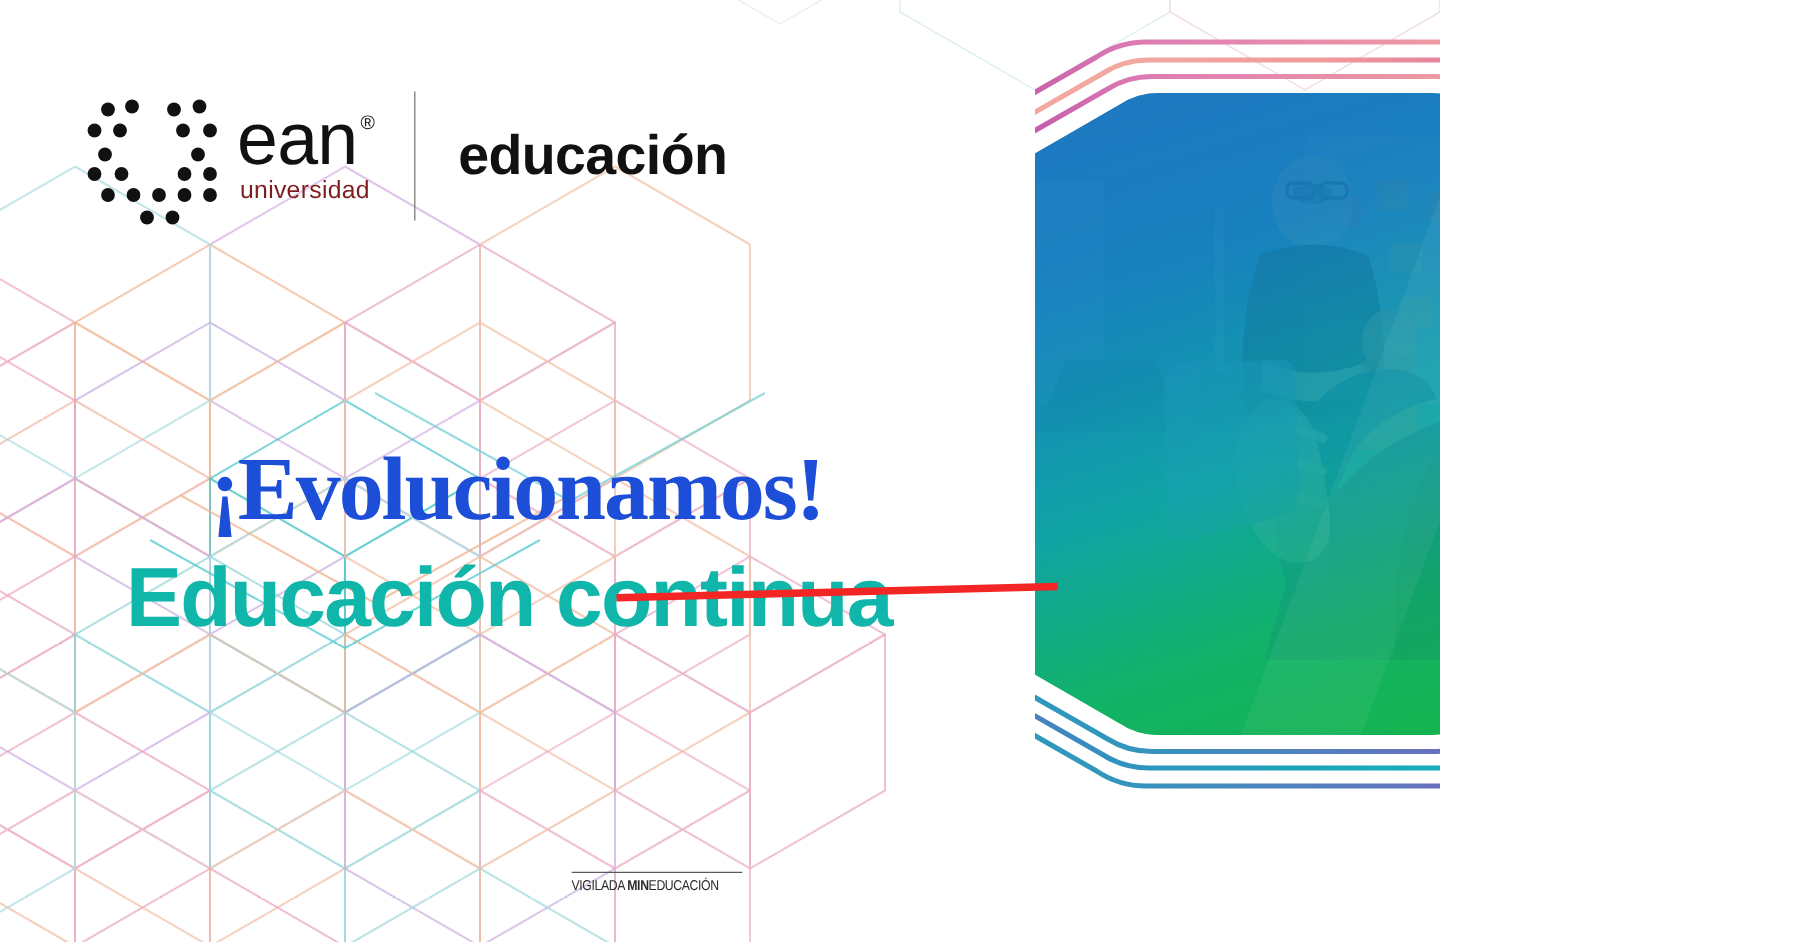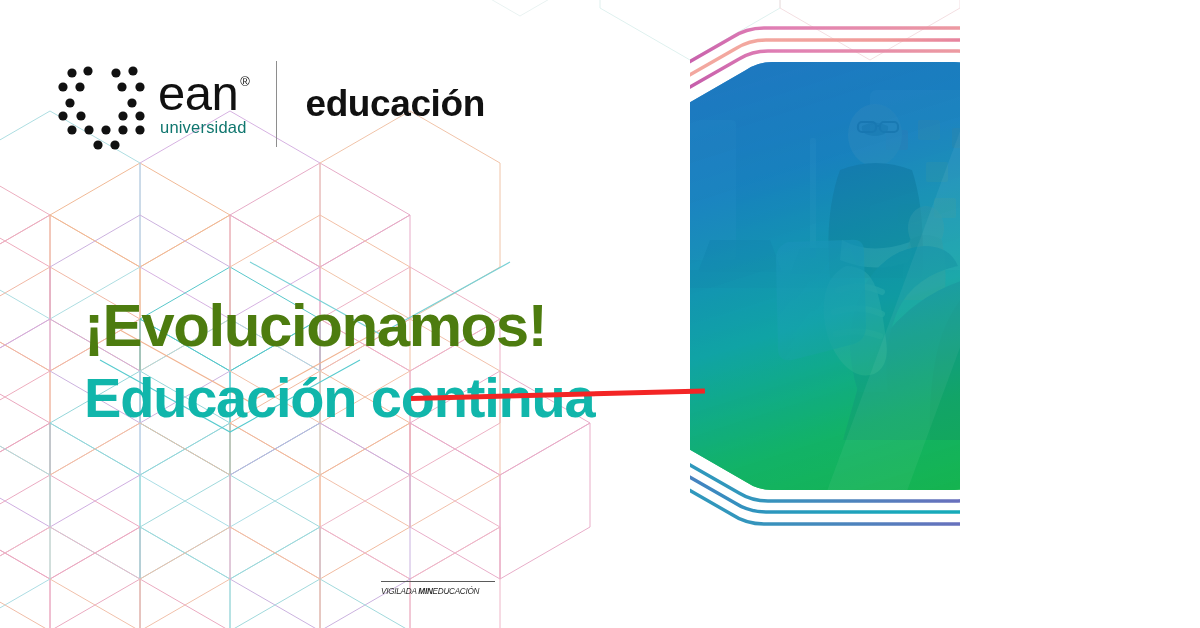--- a/index.html
+++ b/index.html
@@ -57,21 +57,21 @@
     color:#111111;
     line-height:1;
     margin-top:4px;
     margin-left:2px;
   }
   #universidad-text {
     font-family:"Liberation Sans", sans-serif;
     font-size:16.5px;
     font-weight:400;
     letter-spacing:0.2px;
-    color:#0f766e;
+    color:#7f1d1d;
     margin-top:2px;
     margin-left:2px;
   }
   #logo-divider {
     width:1.6px;
     height:86px;
     background:#8e8e8e;
     margin:0 28px 0 26px;
   }
   #program-name {
@@ -84,26 +84,27 @@
   }
   #program-name .pn-line { display:block; }
 
   
   #headline-block {
     position:absolute;
     left:84px; top:296px;
     z-index:35;
   }
   #headline-primary {
-    font-family:Liberation Sans, sans-serif;
+    font-family:Liberation Serif, serif;
     font-size:60px;
     font-weight:700;
     letter-spacing:-1.4px;
-    color:#4d7c0f;
+    color:#1d4ed8;
     line-height:1;
+    margin-left:56px;
   }
   #headline-secondary-wrap {
     position:relative;
     margin-top:14px;
     width:640px;
     height:60px;
   }
   #headline-secondary {
     font-family:"Liberation Sans", sans-serif;
     font-size:56px;
@@ -125,21 +126,20 @@
     z-index:3;
   }
 
   
   #vigilada {
     position:absolute;
     left:381px; top:581px;
     z-index:40;
     border-top:1px solid #5a5a5a;
     padding-top:3px;
-    font-style:italic;
   }
   #vigilada-text {
     font-family:"Liberation Sans", sans-serif;
     font-size:9.5px;
     letter-spacing:-0.3px;
     color:#2b2b2b;
     transform:scaleX(0.86);
     transform-origin:left center;
     display:block;
     white-space:nowrap;

